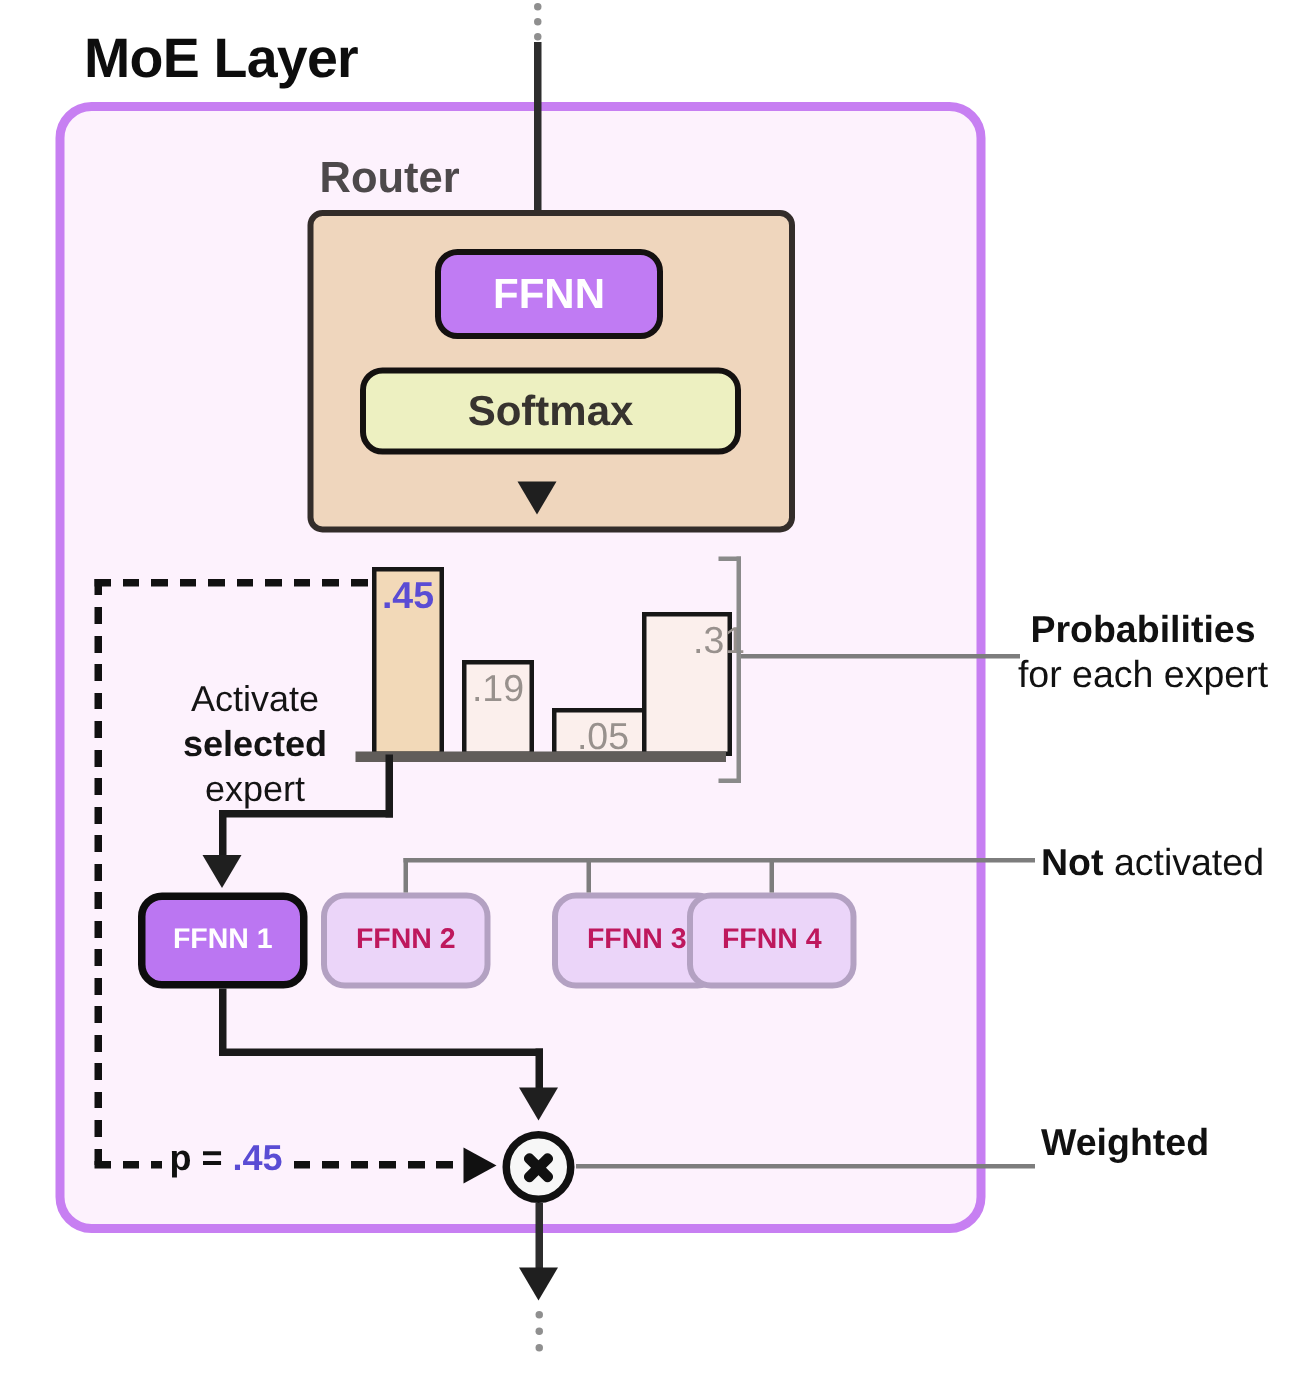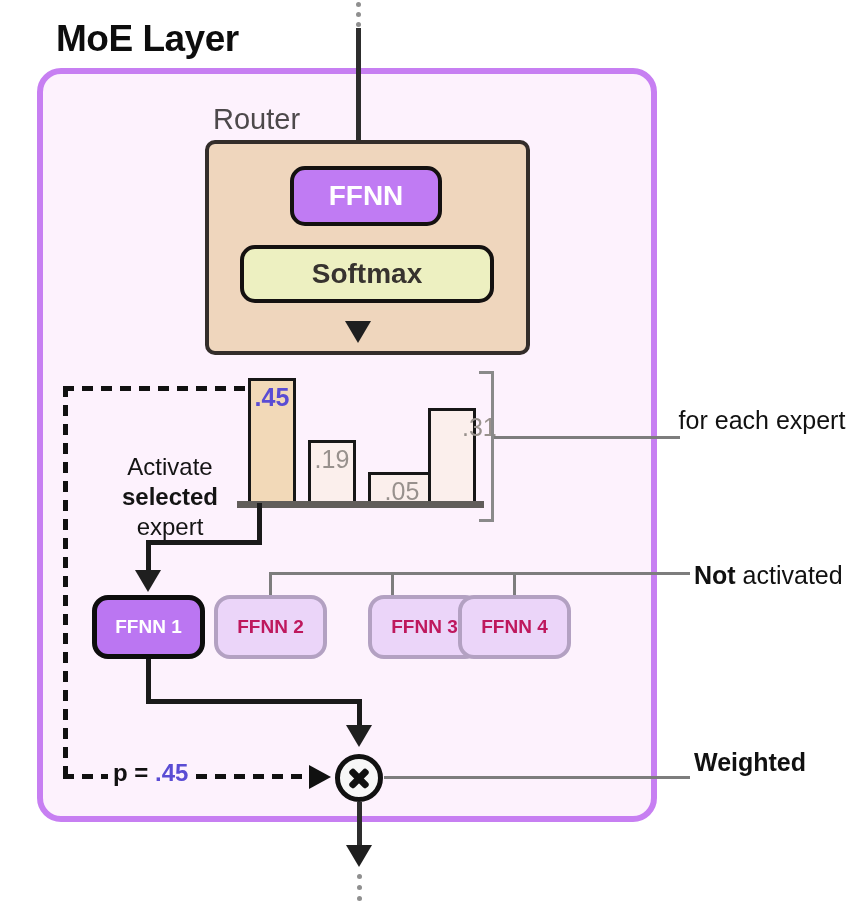--- a/index.html
+++ b/index.html
@@ -24,41 +24,41 @@
   .arrow-right{width:0;height:0;border-top:12px solid transparent;border-bottom:12px solid transparent;border-left:22px solid #111;}
   .dot{width:5px;height:5px;border-radius:50%;background:#8f8f8f;}
 
   .dash-h{height:5px;background:repeating-linear-gradient(90deg,#111 0 11px,transparent 11px 19px);}
   .dash-v{width:5px;background:repeating-linear-gradient(180deg,#111 0 11px,transparent 11px 19px);}
 
   .gray-h{height:3px;background:#7d7d7d;}
   .gray-v{width:3px;background:#7d7d7d;}
 
   
-  .router-label{left:213px;top:103px;font-size:29px;font-weight:400;color:#4d494b;}
+  .router-label{left:213px;top:103px;font-size:29px;font-weight:700;color:#4d494b;}
   .router-box{left:205px;top:140px;width:325px;height:215px;box-sizing:border-box;
     background:#efd6bd;border:4px solid #332d2a;border-radius:10px;}
   .ffnn-router{left:290px;top:166px;width:152px;height:60px;box-sizing:border-box;
     background:#c07bf3;border:4px solid #141110;border-radius:15px;
     display:flex;align-items:center;justify-content:center;
     font-size:28px;font-weight:700;color:#ffffff;}
   .softmax-box{left:240px;top:245px;width:254px;height:58px;box-sizing:border-box;
     background:#edf0c1;border:4px solid #141110;border-radius:15px;
     display:flex;align-items:center;justify-content:center;
     font-size:28px;font-weight:700;color:#37332f;}
 
   
   .bar{box-sizing:border-box;border:3px solid #171717;text-align:center;
     font-size:25px;padding-top:2px;}
   .bar.selected{background:#f2d9b8;color:#5a4cd4;font-weight:700;}
   .bar.plain{background:#fbefec;color:#98918d;font-weight:400;}
   .bar1{left:248px;top:378px;width:48px;height:126px;}
   .bar2{left:308px;top:440px;width:48px;height:64px;}
   .bar3{left:368px;top:472px;width:68px;height:32px;}
-  .bar4{left:428px;top:408px;width:48px;height:96px;padding-left:31px;}
+  .bar4{left:428px;top:408px;width:60px;height:96px;padding-left:31px;}
   .baseline{left:237px;top:501px;width:247px;height:7px;background:#615d5a;}
 
   .bracket-v{left:491px;top:371px;width:3px;height:151px;background:#8a8a8a;}
   .bracket-t{left:479px;top:371px;width:15px;height:3px;background:#8a8a8a;}
   .bracket-b{left:479px;top:519px;width:15px;height:3px;background:#8a8a8a;}
 
   
   .caption{font-size:25px;color:#111;line-height:1.2;}
   .prob-caption{left:662px;top:405px;width:200px;text-align:center;}
   .not-caption{left:694px;top:560px;white-space:nowrap;}
@@ -122,20 +122,21 @@
 <div class="abs bar plain bar4">
   <span>.31</span>
 </div>
 <div class="abs baseline"></div>
 
 <div class="abs bracket-v"></div>
 <div class="abs bracket-t"></div>
 <div class="abs bracket-b"></div>
 <div class="abs gray-h" style="left:494px;top:436px;width:186px;"></div>
 <div class="abs caption prob-caption">
+  <span class="b" style="display:block;">Probabilities</span>
   <span style="display:block;">for each expert</span>
 </div>
 
 <div class="abs activate-note">
   <span style="display:block;">Activate</span>
   <span class="b" style="display:block;">selected</span>
   <span style="display:block;">expert</span>
 </div>
 
 <div class="abs dash-h" style="left:63px;top:386px;width:185px;"></div>

